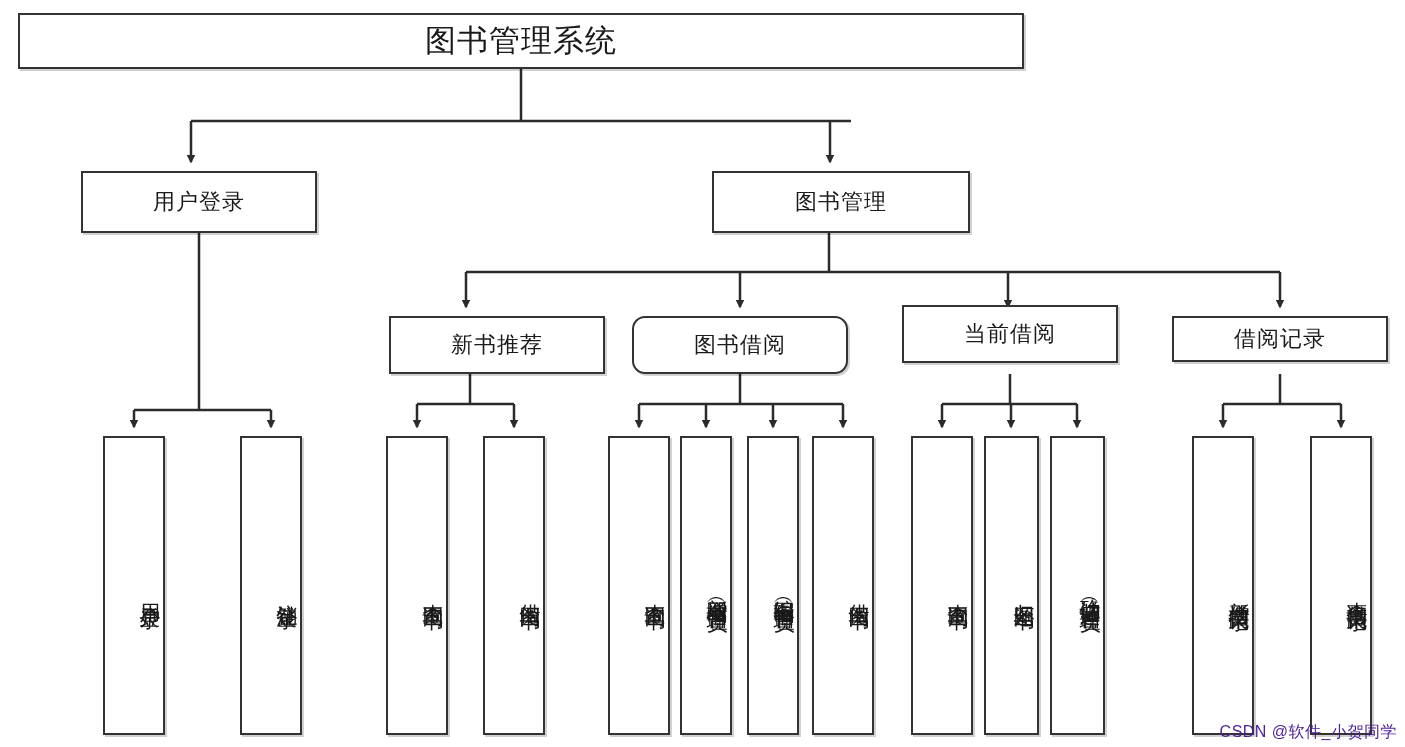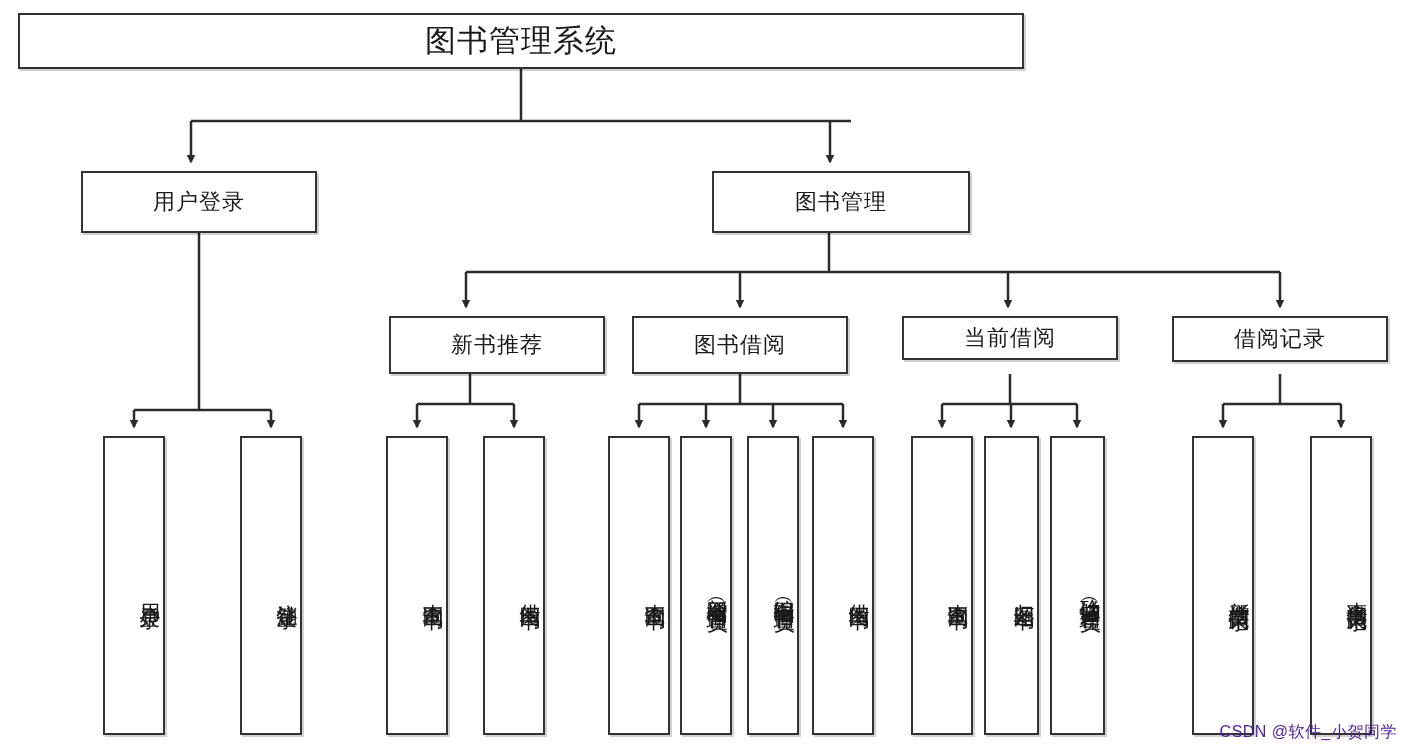--- a/index.html
+++ b/index.html
@@ -131,24 +131,24 @@
   <div class="node node-h" id="n-l2-0" style="left: 81px; top: 171px; width: 236px; height: 62px;">
     <span>用户登录</span>
   </div>
   <div class="node node-h" id="n-l2-1" style="left: 712px; top: 171px; width: 258px; height: 62px;">
     <span>图书管理</span>
   </div>
 
   <div class="node node-h" id="n-l3-0" style="left: 349px; top: 316px; width: 216px; height: 58px; margin-left: 40px;">
     <span>新书推荐</span>
   </div>
-  <div class="node node-h" id="n-l3-1" style="left: 632px; top: 316px; width: 216px; height: 58px;">
+  <div class="node node-h" id="n-l3-1" style="left: 632px; top: 316px; width: 216px; height: 58px; border-radius: 13px;">
     <span>图书借阅</span>
   </div>
-  <div class="node node-h" id="n-l3-2" style="left: 902px; top: 316px; width: 216px; height: 44px; justify-content: center;">
+  <div class="node node-h" id="n-l3-2" style="left: 902px; top: 305px; width: 216px; height: 58px; justify-content: center;">
     <span>当前借阅</span>
   </div>
   <div class="node node-h" id="n-l3-3" style="left: 1172px; top: 316px; width: 216px; height: 46px;">
     <span>借阅记录</span>
   </div>
 
   <div class="node node-v" id="n-leaf-0" style="left: 103px; top: 436px; width: 62px; height: 299px;">
     <span class="vlabel">用户登录</span>
   </div>
   <div class="node node-v" id="n-leaf-1" style="left: 240px; top: 436px; width: 62px; height: 299px;">

